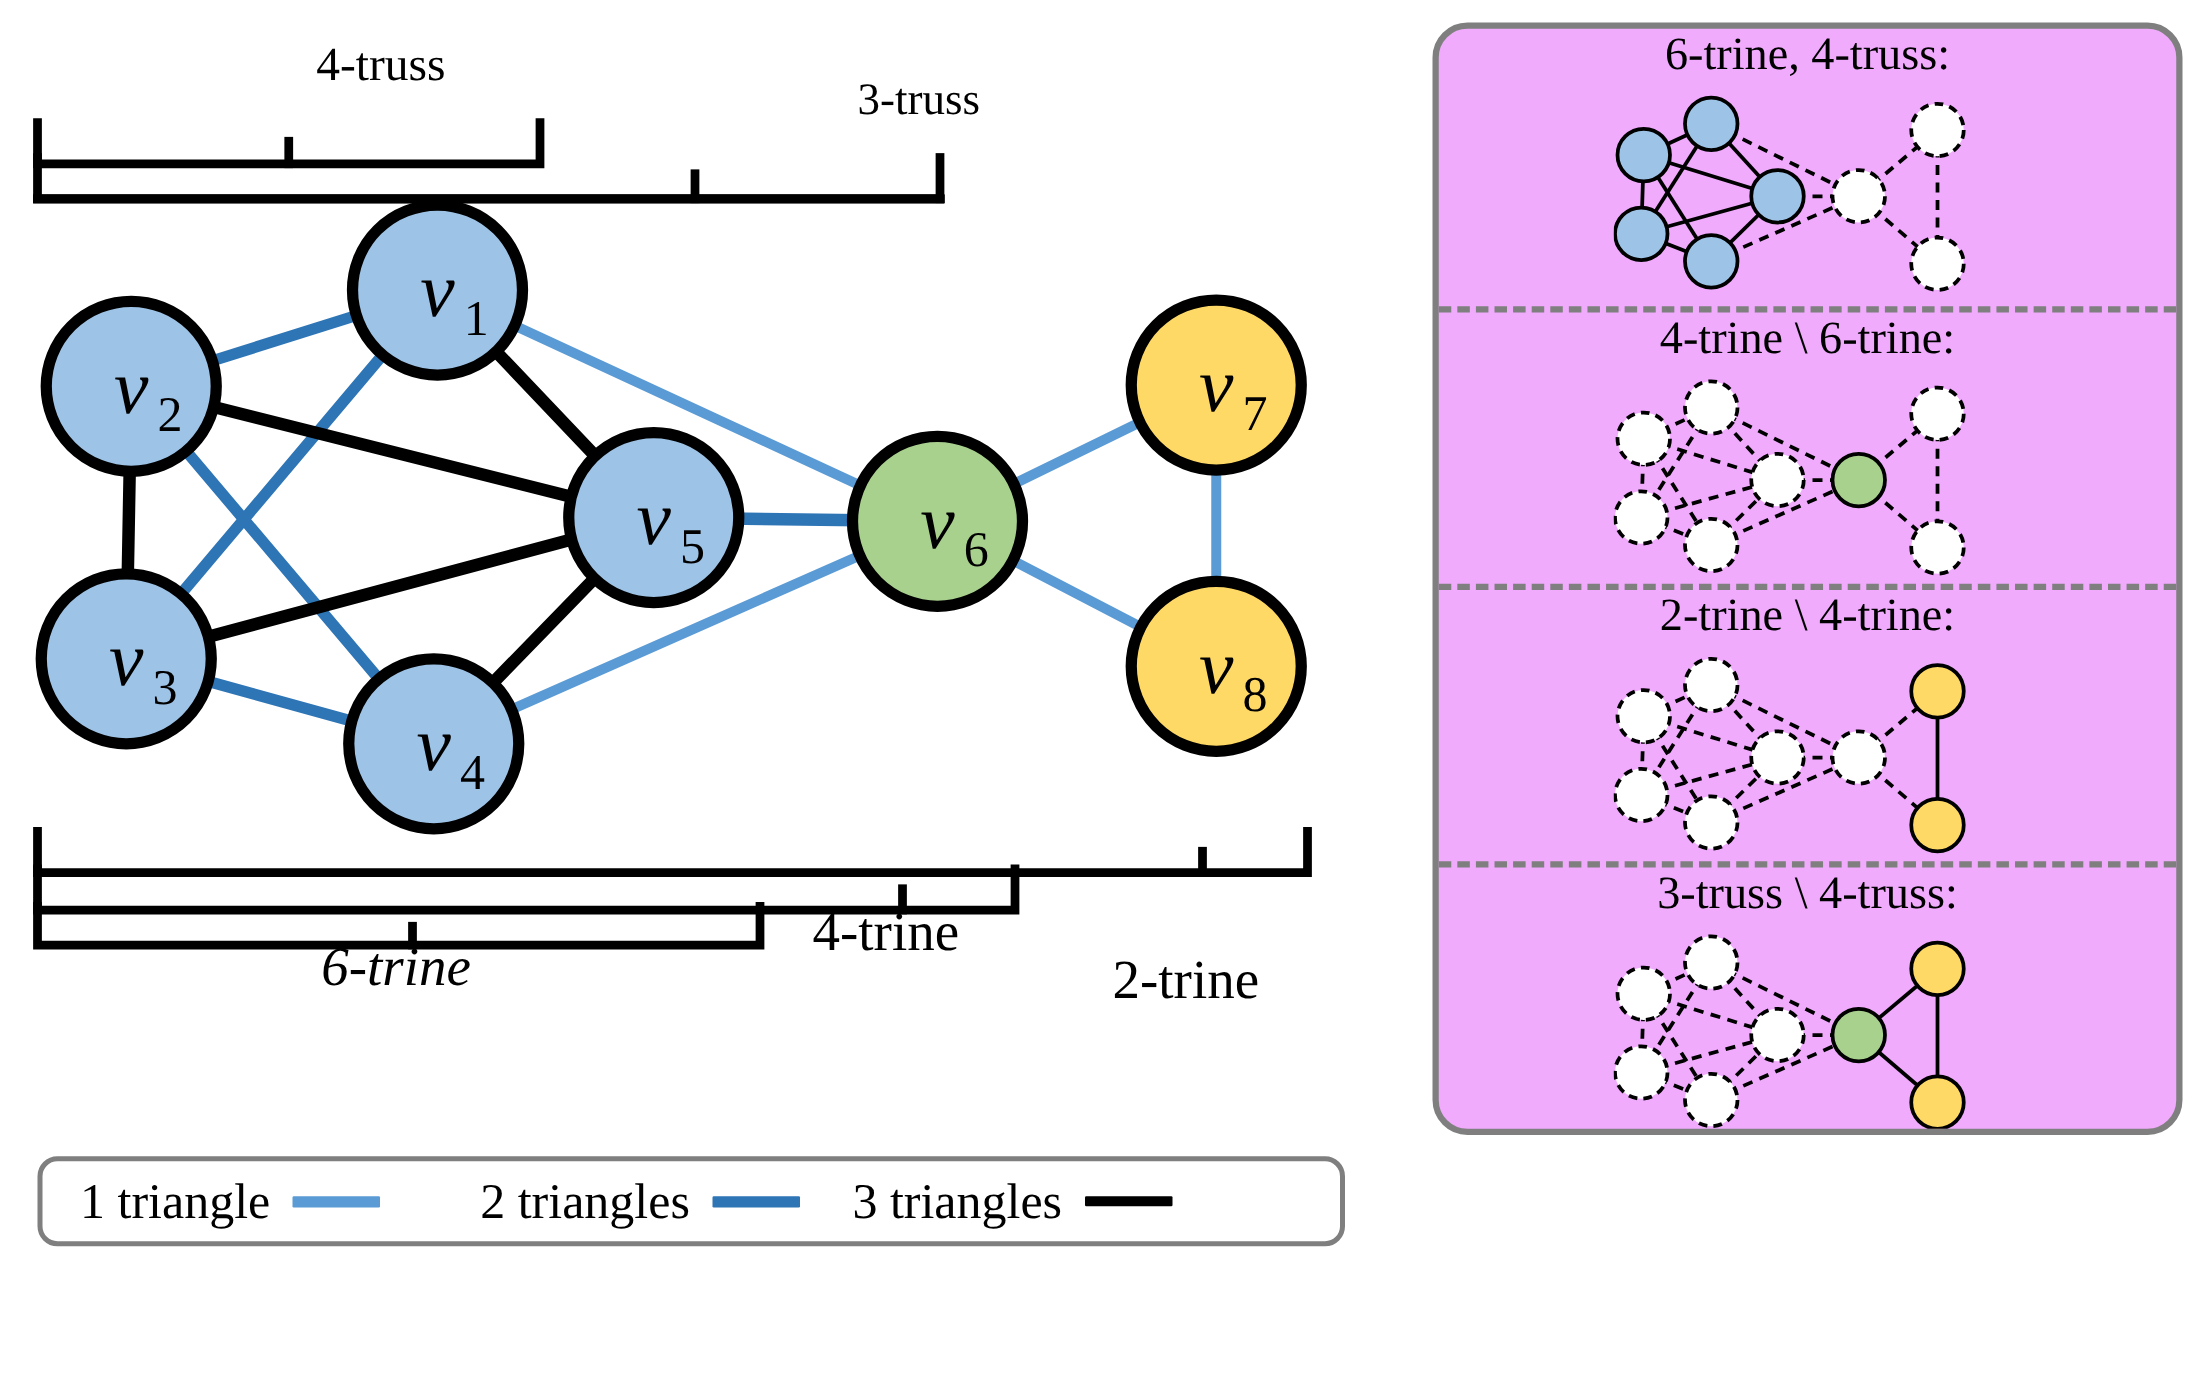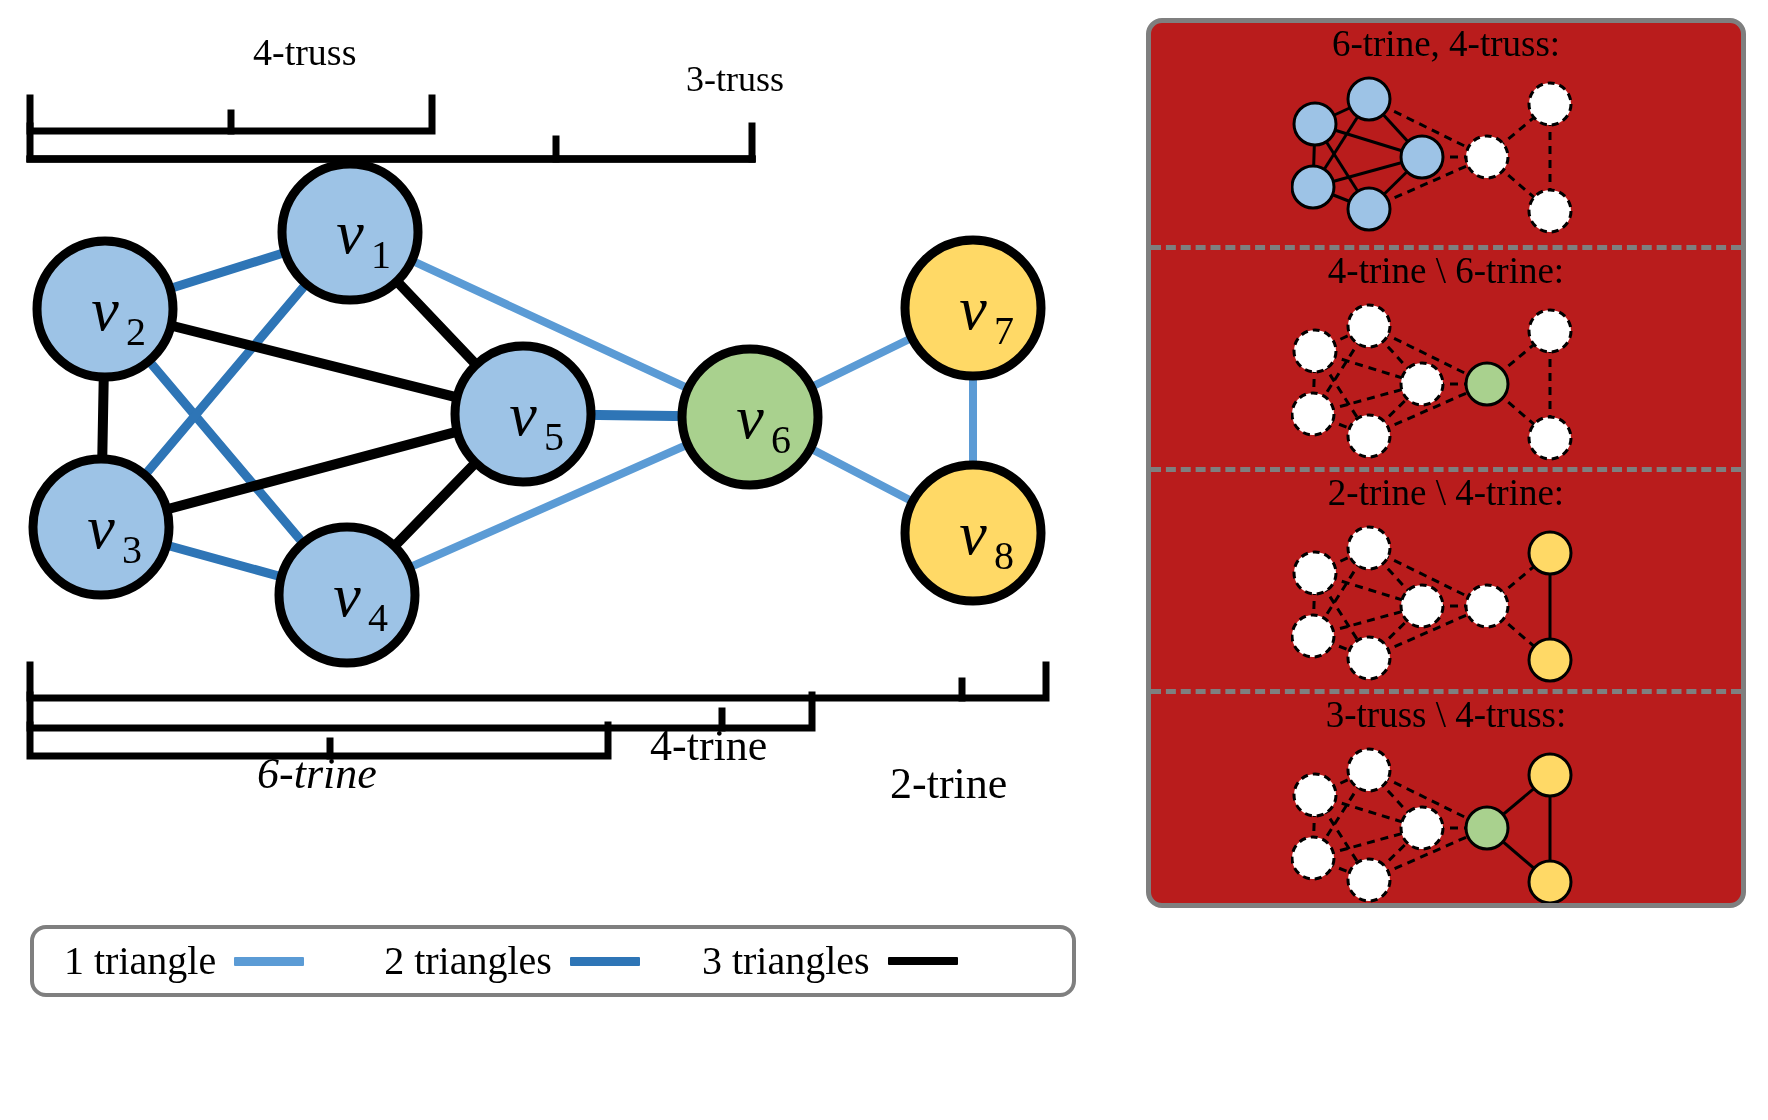--- a/index.html
+++ b/index.html
@@ -59,23 +59,23 @@
     height: 9px;
     border-radius: 1px;
   }
   .panel-box {
     position: absolute;
     left: 1146px;
     top: 18px;
     width: 600px;
     height: 890px;
     border: 5px solid #7f7f7f;
-    border-radius: 16px;
+    border-radius: 28px;
     box-sizing: border-box;
-    background: #b91c1c;
+    background: #f0abfc;
     overflow: hidden;
   }
   .panel-cell {
     position: relative;
     height: 222px;
     box-sizing: border-box;
   }
   .panel-cell + .panel-cell {
     border-top: 5px dashed #7f7f7f;
   }
@@ -206,21 +206,21 @@
 
   <div class="legend-box">
     <div class="legend-item" style="margin-left:30px;">
       <span class="ltext">1 triangle</span>
       <span class="legend-swatch" style="background:#5B9BD5;"></span>
     </div>
     <div class="legend-item" style="margin-left:80px;">
       <span class="ltext">2 triangles</span>
       <span class="legend-swatch" style="background:#2E75B6;"></span>
     </div>
-    <div class="legend-item" style="margin-left:62px;">
+    <div class="legend-item" style="margin-left:42px;">
       <span class="ltext">3 triangles</span>
       <span class="legend-swatch" style="background:#000000; height:8px;"></span>
     </div>
   </div>
 
   <div class="panel-box">
 
     <div class="panel-cell">
       <div class="panel-title">6-trine, 4-truss:</div>
       <svg class="panel-svg" width="310" height="176" viewBox="0 0 310 176">

